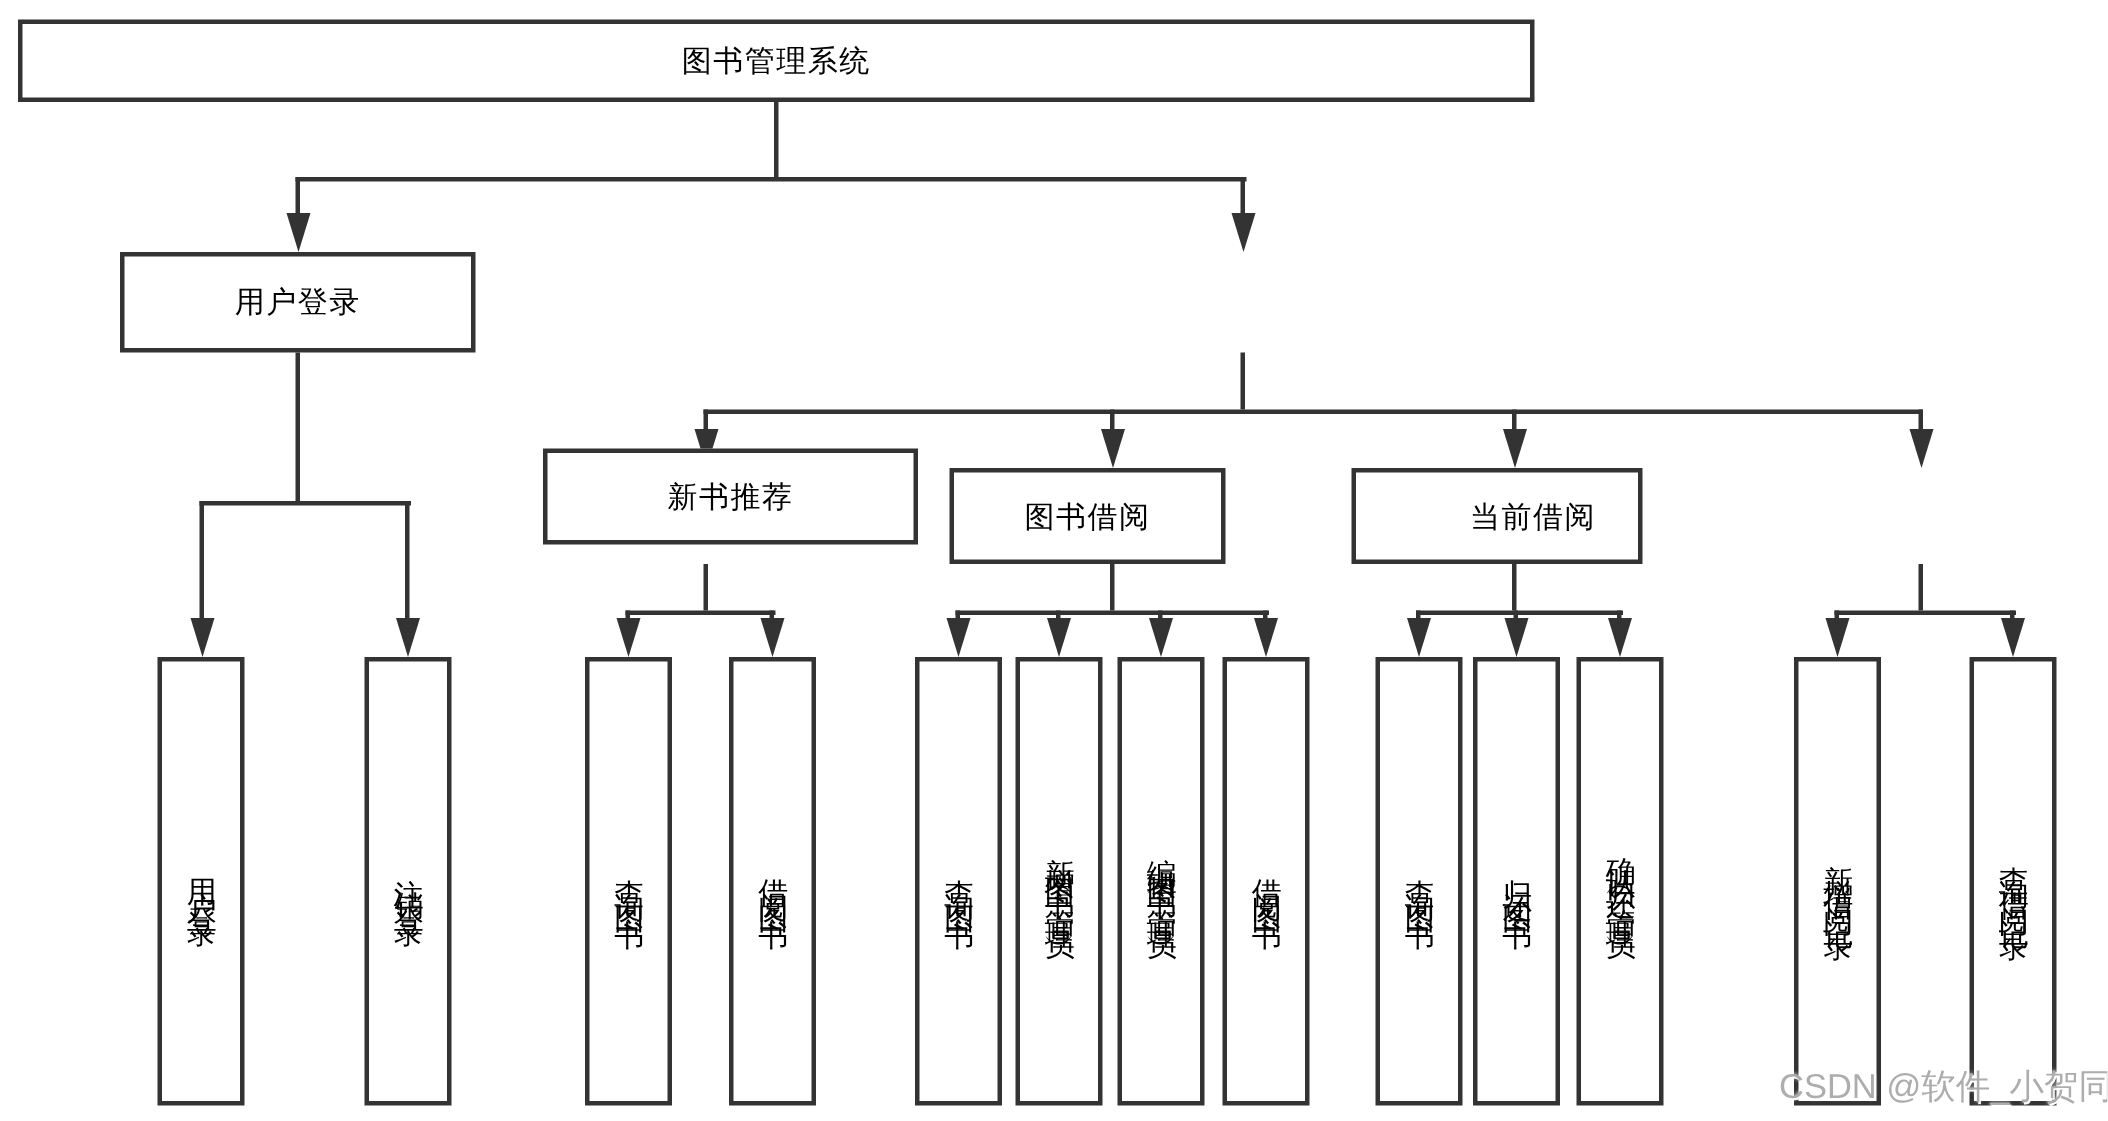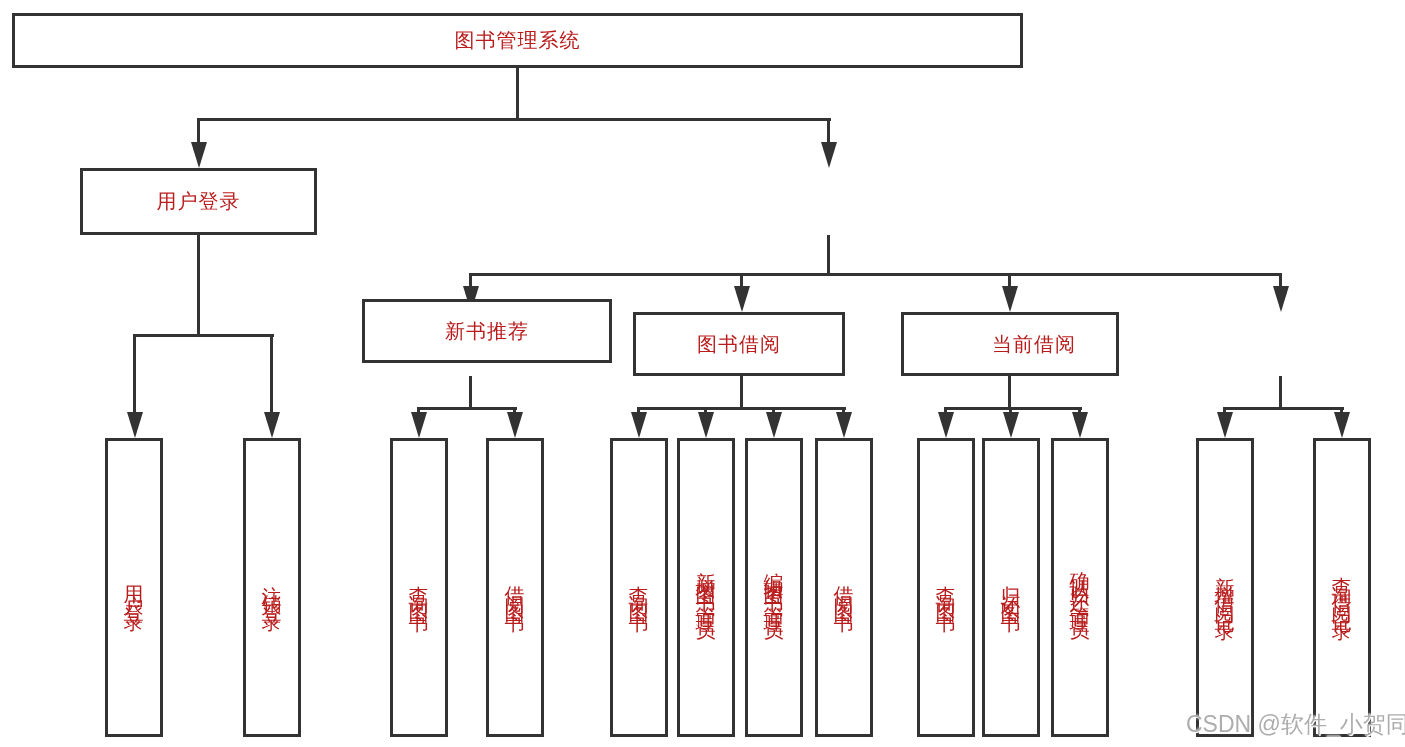--- a/index.html
+++ b/index.html
@@ -9,21 +9,21 @@
     background:#ffffff;
     font-family:"Liberation Sans", sans-serif;
     overflow:hidden;
   }
   .node{
     position:absolute;
     box-sizing:border-box;
     border:3px solid #333333;
     background:#ffffff;
     display:flex;align-items:center;justify-content:center;
-    font-size:20px;color:#b91c1c;
+    font-size:20px;color:#000000;
     letter-spacing:1px;
     white-space:nowrap;
   }
   .leaf{
     writing-mode:vertical-rl;
     text-orientation:mixed;
     letter-spacing:9px;
     white-space:normal;
     font-size:20px;
     line-height:1;
@@ -75,22 +75,22 @@
   <div class="vline" style="left:469px;top:273px;height:14px;"></div>
   <div class="arr" style="left:463px;top:286px;"></div>
   <div class="vline" style="left:740px;top:273px;height:14px;"></div>
   <div class="arr" style="left:734px;top:286px;"></div>
   <div class="vline" style="left:1008px;top:273px;height:14px;"></div>
   <div class="arr" style="left:1002px;top:286px;"></div>
   <div class="vline" style="left:1279px;top:273px;height:14px;"></div>
   <div class="arr" style="left:1273px;top:286px;"></div>
 
   <div class="node" style="left:362px;top:299px;width:250px;height:64px;">新书推荐</div>
-  <div class="node" style="left:633px;top:312px;width:212px;height:64px;">图书借阅</div>
-  <div class="node" style="left:901px;top:312px;width:218px;height:64px;padding-left:48px;">当前借阅</div>
+  <div class="node" style="left:633px;top:312px;width:184px;height:64px;">图书借阅</div>
+  <div class="node" style="left:901px;top:312px;width:194px;height:64px;padding-left:48px;">当前借阅</div>
 
   <div class="vline" style="left:469px;top:376px;height:31px;"></div>
   <div class="hline" style="left:417px;top:407px;width:100px;"></div>
   <div class="vline" style="left:417px;top:407px;height:6px;"></div>
   <div class="arr" style="left:411px;top:412px;"></div>
   <div class="vline" style="left:513px;top:407px;height:6px;"></div>
   <div class="arr" style="left:507px;top:412px;"></div>
 
   <div class="vline" style="left:740px;top:376px;height:31px;"></div>
   <div class="hline" style="left:637px;top:407px;width:209px;"></div>

